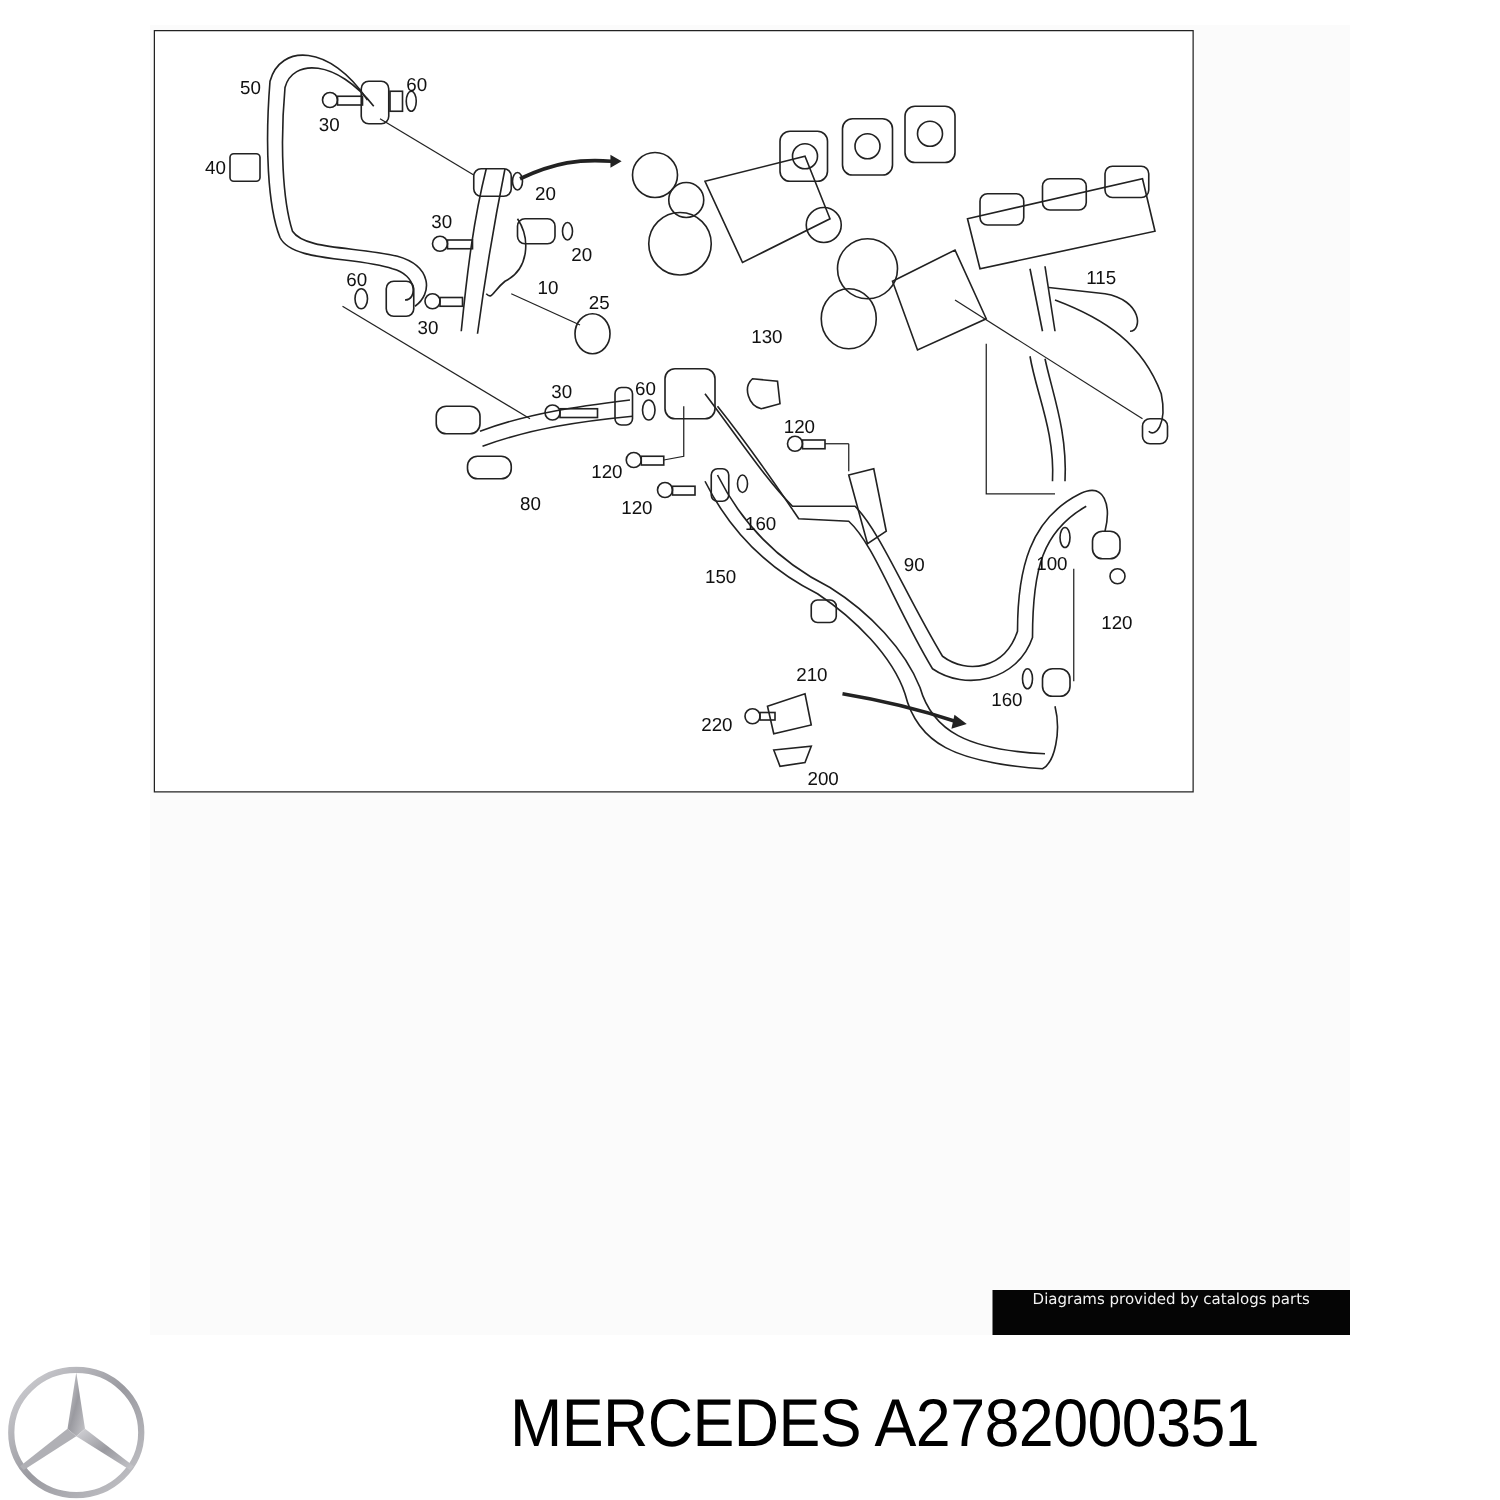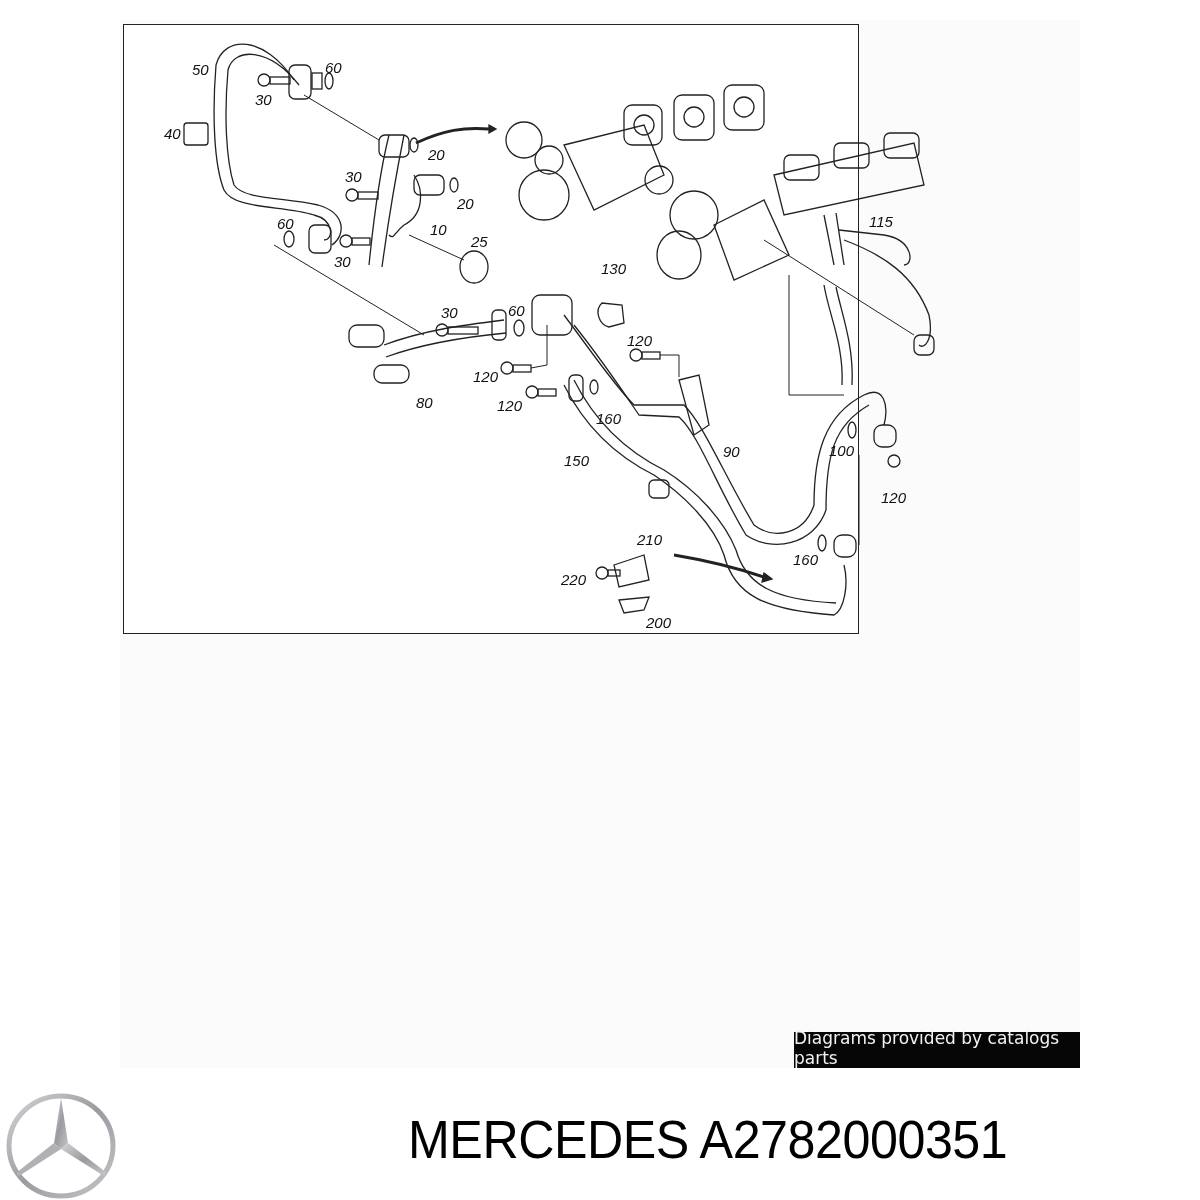--- a/index.html
+++ b/index.html
@@ -1,21 +1,21 @@
 <!DOCTYPE html>
 <html><head>
 <meta charset="utf-8">
 <style>
   html, body { margin:0; padding:0; background:#ffffff; }
   body { width:1200px; height:1200px; position:relative; overflow:hidden; font-family:"Liberation Sans", sans-serif; }
   .bg-panel { position:absolute; left:120px; top:20px; width:960px; height:1048px; background:#fbfbfb; }
-  .diagram-frame { position:absolute; left:123px; top:24px; width:736px; height:610px; background:#ffffff; border:1.5px solid #222; box-sizing:border-box;font-style:italic; }
+  .diagram-frame { position:absolute; left:123px; top:24px; width:832px; height:610px; background:#ffffff; border:1.5px solid #222; box-sizing:border-box; }
   .diagram-frame svg { position:absolute; left:0; top:0; }
   .callout { font-family:"Liberation Sans", sans-serif; font-size:15px; fill:#111; }
-  .credit { position:absolute; left:794px; top:1032px; width:286px; height:36px; background:#050505; color:#f2f2f2; font-family:"DejaVu Sans", sans-serif; font-size:17px; display:flex; align-items:flex-end; justify-content:center; }
+  .credit { position:absolute; left:794px; top:1032px; width:286px; height:36px; background:#050505; color:#f2f2f2; font-family:"DejaVu Sans", sans-serif; font-size:12px; display:flex; align-items:flex-start; justify-content:center; }
   .logo { position:absolute; left:4px; top:1093px; width:112px; height:106px; }
   .title { position:absolute; left:408px; top:1108px; font-family:"Liberation Sans", sans-serif; font-size:54px; color:#000; letter-spacing:-0.5px; transform:scaleX(0.93); transform-origin:left top; white-space:nowrap; }
 </style>
 </head>
 <body>
 
 <div class="bg-panel"></div>
 
 <div class="diagram-frame">
   <svg width="890" height="610" viewBox="0 0 890 610" fill="none" stroke="#222" stroke-width="1.3">

